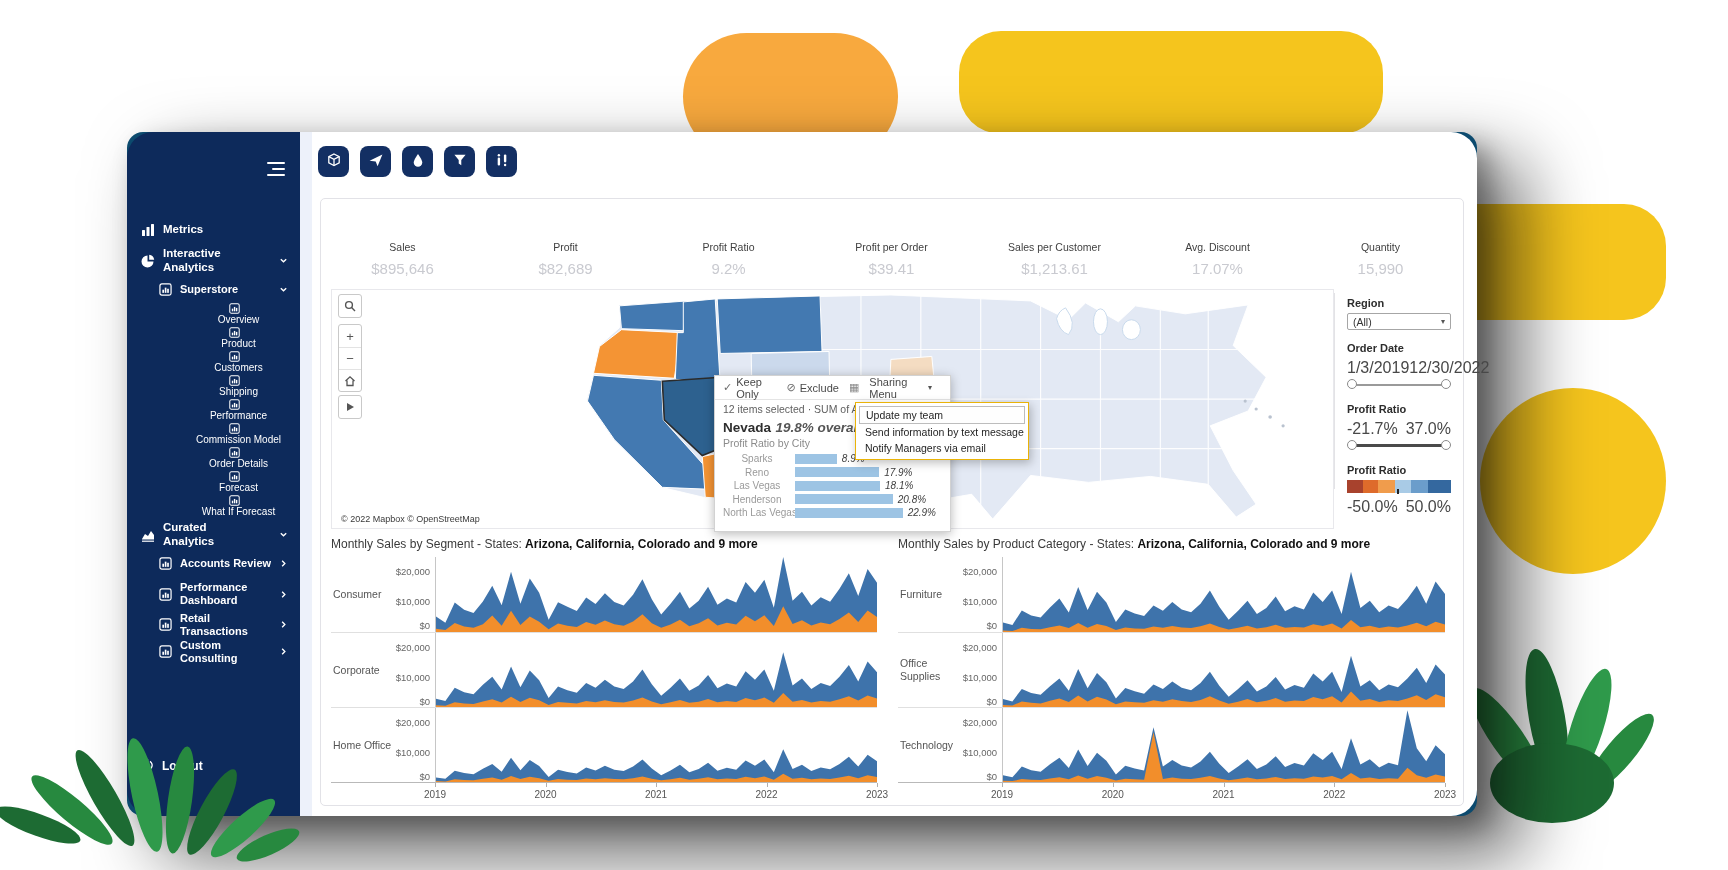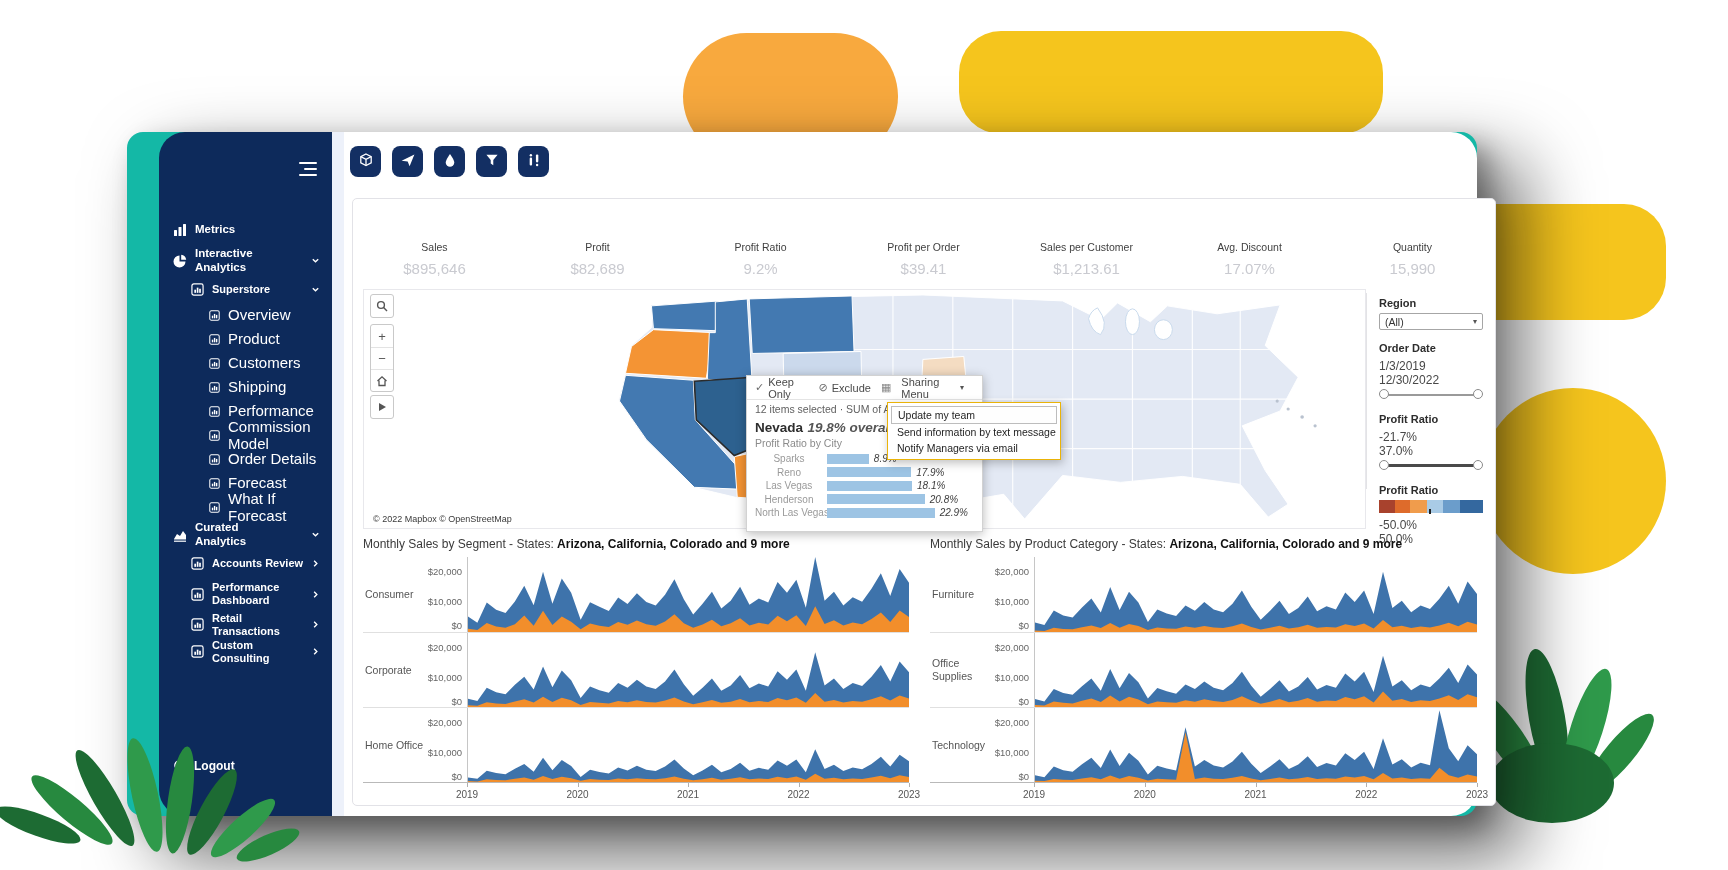--- a/index.html
+++ b/index.html
@@ -6,34 +6,34 @@
     font-family:"Liberation Sans",sans-serif;position:relative;}
   *{box-sizing:border-box;}
   .shape{position:absolute;z-index:1;}
   #blob-orange{left:683px;top:33px;width:215px;height:127px;border-radius:64px;background:var(--orange-blob);}
   #rect-yellow-top{left:959px;top:31px;width:424px;height:103px;border-radius:42px;background:var(--gold);}
   #rect-yellow-right{left:1380px;top:204px;width:286px;height:116px;border-radius:42px;background:var(--gold);}
   #circle-yellow{left:1480px;top:388px;width:186px;height:186px;border-radius:50%;background:var(--gold);}
   #plant-right{left:1452px;top:618px;width:215px;height:205px;z-index:1;}
   #plant-left{left:0;top:690px;width:335px;height:180px;z-index:3;}
 
-  .window{position:absolute;left:127px;top:132px;width:1350px;height:684px;background:#14b8a6;
+  .window{position:absolute;left:127px;top:132px;width:1350px;height:684px;background:#0c4a6e;
     border-radius:16px;z-index:2;display:flex;
-    box-shadow:40px 36px 70px 8px rgba(8,8,8,.55),12px 12px 26px rgba(0,0,0,.32);padding-left:32px;}
+    box-shadow:40px 36px 70px 8px rgba(8,8,8,.55),12px 12px 26px rgba(0,0,0,.32);}
 
   
   .sidebar{width:173px;flex:none;background:var(--navy);border-radius:26px 0 0 26px;position:relative;color:#fff;}
   .hamburger{position:absolute;right:15px;top:30px;width:18px;height:14px;display:flex;flex-direction:column;justify-content:space-between;cursor:pointer;}
   .hamburger i{display:block;height:2px;background:#fff;border-radius:1px;}
   .hamburger i:nth-child(2){width:13px;margin-left:5px;}
   #sidebar-nav{padding-top:82px;}
   .nav-item{display:flex;align-items:center;position:relative;font-size:11.5px;font-weight:bold;color:#fff;cursor:pointer;}
   .nav-item.lvl0{height:31px;padding-left:14px;}
   .nav-item.lvl1{height:27px;padding-left:32px;font-size:11px;}
-  .nav-item.lvl2{height:24px;padding-left:50px;font-size:15px;font-weight:normal;}
+  .nav-item.lvl2{height:24px;padding-left:50px;font-size:10px;font-weight:normal;flex-direction:column;}
   .nav-item.tall{height:34px;}
   .nav-icon{display:inline-flex;margin-right:8px;flex:none;}
   .nav-icon svg{fill:#fff;stroke:none;}
   .lvl0 .nav-icon svg{width:14px;height:14px;}
   .lvl1 .nav-icon svg{width:13px;height:13px;}
   .lvl2 .nav-icon svg{width:11px;height:11px;}
   .nav-label{max-width:96px;line-height:1.15;}
   .chev{position:absolute;right:12px;display:inline-flex;}
   .chev svg{width:9px;height:9px;stroke:#fff;fill:none;}
   .logout{position:absolute;left:14px;top:626px;display:flex;align-items:center;gap:8px;font-size:12px;font-weight:bold;cursor:pointer;}
@@ -89,21 +89,21 @@
   .ctx-item{font-size:10.5px;color:#1f1f1f;padding:2px 6px;white-space:nowrap;cursor:pointer;}
   .ctx-item.hl{border:1px solid #bdbdbd;background:#fefefe;}
 
   
   .filter-panel{position:absolute;left:1013px;top:94px;width:130px;height:196px;border-left:1px solid #e3e3e6;padding:4px 0 0 12px;}
   .fp-label{font-size:11px;color:#2d2d2d;font-weight:bold;}
   .fp-gap{margin-top:12px;}
   .fp-select{width:104px;height:17px;border:1px solid #a6a6a6;border-radius:2px;font-size:10.5px;color:#333;
     display:flex;align-items:center;justify-content:space-between;padding:0 5px;margin-top:4px;background:#fff;cursor:pointer;}
   .fp-caret{font-size:8px;color:#555;}
-  .fp-range{display:flex;font-size:12px;color:#484848;margin-top:5px;width:104px;flex-direction:column;}
+  .fp-range{display:flex;justify-content:space-between;font-size:16px;color:#484848;margin-top:5px;width:104px;}
   .fp-slider{position:relative;width:104px;height:12px;margin-top:2px;}
   .fp-track{position:absolute;left:4px;right:4px;top:5px;height:2px;background:#9a9a9a;}
   .fp-track.dark{top:4px;height:3px;background:#4a4a4a;}
   .fp-handle{position:absolute;top:0;width:10px;height:10px;border:1.5px solid #8a8a8a;border-radius:50%;background:#fff;cursor:pointer;}
   .fp-handle.l{left:0;} .fp-handle.r{right:0;}
   .fp-gradient{width:104px;height:13px;margin-top:4px;position:relative;}
   .fp-notch{position:absolute;left:48%;bottom:-1px;width:2px;height:5px;background:#222;}
 
   
   .chart-block{position:absolute;top:338px;height:268px;}

